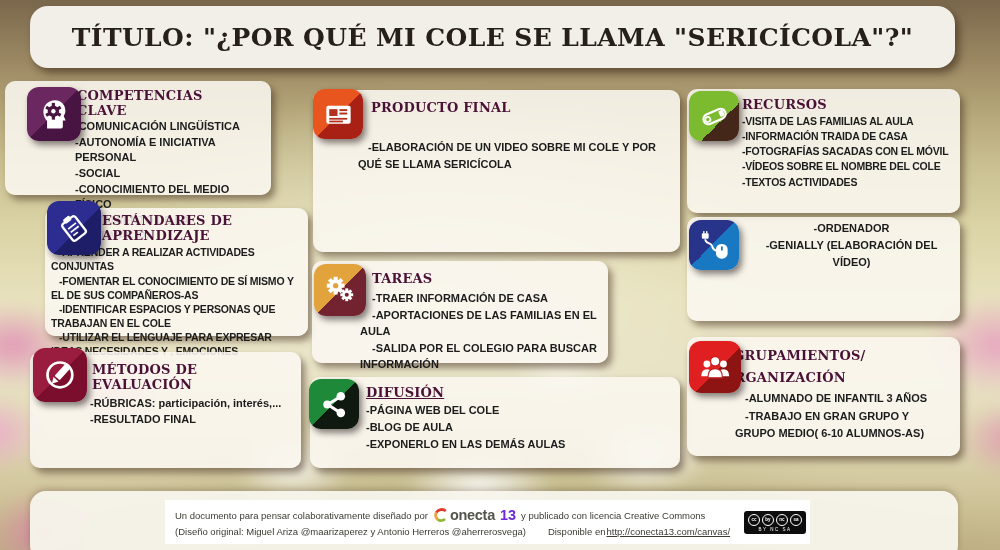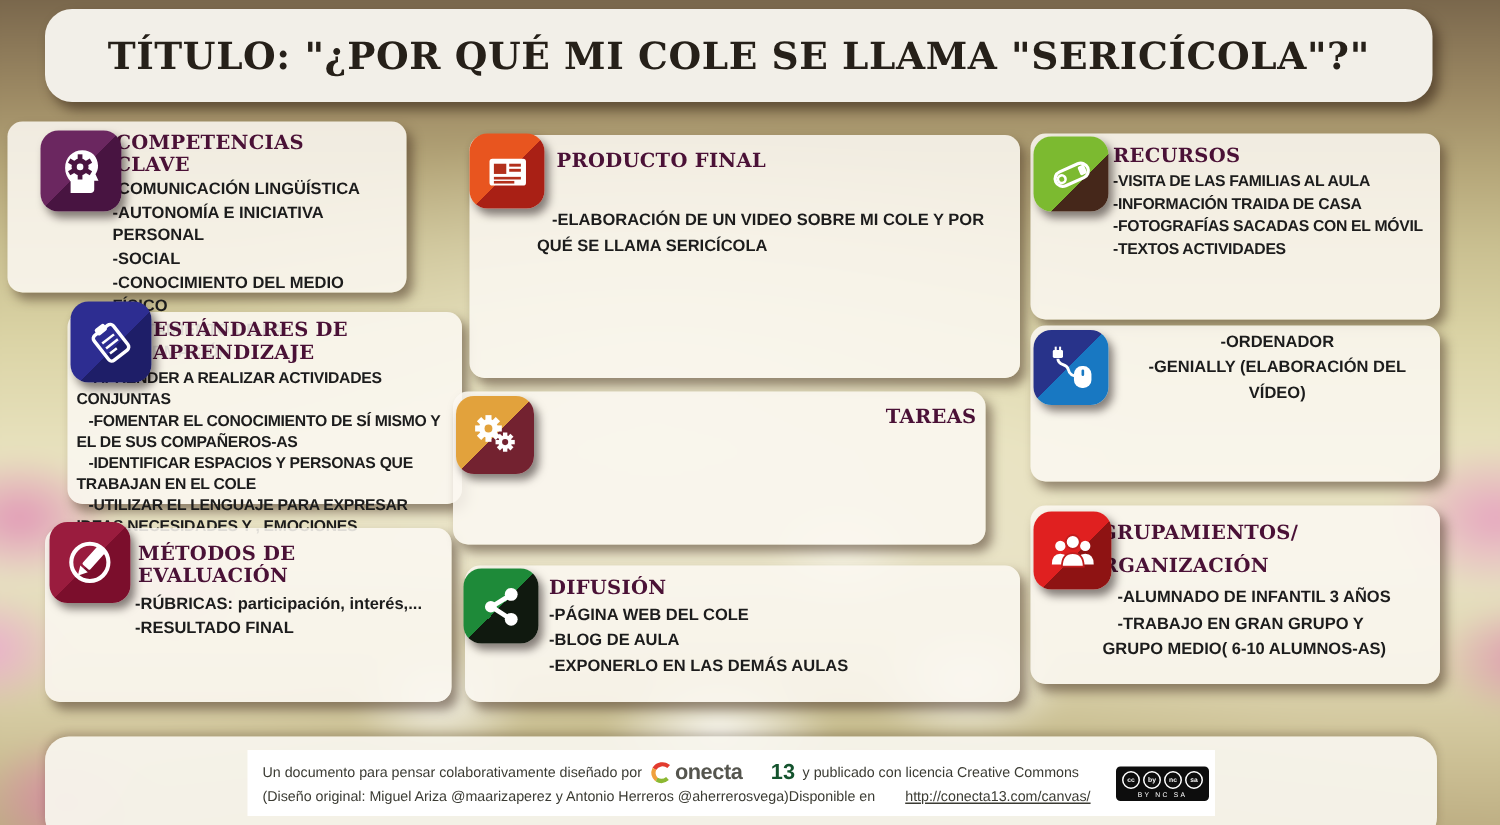--- a/index.html
+++ b/index.html
@@ -58,28 +58,28 @@
   .c-estandares .li{line-height:1.35;text-indent:8px;}
   .c-metodos{left:30px;top:352px;width:271px;height:116px;}
   .c-metodos .icon{left:3px;top:-4px;width:54px;height:54px;}
   .c-metodos .heading{margin:10px 6px 0 62px;}
   .c-metodos .list{margin:4px 6px 0 60px;}
   .c-producto{left:313px;top:90px;width:367px;height:162px;}
   .c-producto .icon{left:0px;top:-1px;width:50px;height:50px;}
   .c-producto .heading{margin:10px 6px 0 58px;}
   .c-producto .list{margin:24px 20px 0 45px;}
   .c-producto .li{line-height:1.5;text-indent:10px;}
-  .c-tareas{left:302px;top:261px;width:355px;height:102px;text-align:right;}
+  .c-tareas{left:312px;top:261px;width:296px;height:102px;}
   .c-tareas .icon{left:2px;top:3px;width:52px;height:52px;}
   .c-tareas .heading{margin:10px 6px 0 60px;}
   .c-tareas .list{margin:4px 10px 0 48px;}
   .c-tareas .li{line-height:1.5;text-indent:12px;}
   .c-difusion{left:310px;top:377px;width:370px;height:91px;}
   .c-difusion .icon{left:-1px;top:2px;width:50px;height:50px;}
-  .c-difusion .heading{margin:8px 6px 0 56px;}
+  .c-difusion .heading{margin:8px 6px 0 56px;text-decoration:underline;}
   .c-difusion .list{margin:2px 10px 0 56px;}
   .c-difusion .li{line-height:1.55;}
   .c-recursos{left:687px;top:89px;width:273px;height:124px;}
   .c-recursos .icon{left:2px;top:2px;width:50px;height:50px;}
   .c-recursos .heading{margin:8px 6px 0 55px;}
   .c-recursos .list{margin:2px 6px 0 55px;font-size:10.5px;letter-spacing:-.2px;}
   .c-recursos .li{line-height:1.44;}
   .c-herramientas{left:687px;top:217px;width:273px;height:104px;}
   .c-herramientas .icon{left:2px;top:3px;width:50px;height:50px;}
   .c-herramientas .heading{margin:10px 6px 0 55px;line-height:1.5;}
@@ -91,25 +91,25 @@
   .c-agrupamientos .list{margin:1px 8px 0 48px;}
   .c-agrupamientos .li{line-height:1.6;text-indent:10px;}
   
   .footer{position:absolute;left:30px;top:491px;width:928px;height:70px;
     background:rgba(247,244,236,.95);border-radius:16px;box-shadow:0 -2px 6px rgba(61,39,25,.25);}
   .footer-strip{position:absolute;left:135px;top:9px;width:645px;height:44px;background:#ffffff;
     display:flex;align-items:center;}
   .footer-text{flex:1;padding:0 6px 0 10px;font-size:9.5px;color:#3b3b33;}
   .f-line1{display:flex;align-items:center;gap:5px;white-space:nowrap;}
   .f-line2{display:flex;align-items:center;white-space:nowrap;margin-top:3px;}
-  .f-right{display:flex;gap:20px;align-items:flex-start;}
+  .f-right{margin-left:22px;display:flex;gap:1px;align-items:flex-start;}
   .f-link{color:#3b3b33;text-decoration:underline;cursor:pointer;}
   .c13-logo{display:inline-flex;align-items:center;gap:1px;text-align:center;}
   .c13-name{font-weight:700;font-size:14.5px;color:#55554e;letter-spacing:-.3px;}
-  .c13-13{font-weight:700;font-size:14.5px;color:#14532d;margin-left:18px;}
+  .c13-13{font-weight:700;font-size:14.5px;color:#6d28d9;margin-left:4px;}
   .cc-badge{width:56px;background:#0d0d0d;border-radius:3px;padding:3px 3px 2px 3px;margin-right:4px;
     display:flex;flex-direction:column;align-items:center;cursor:pointer;}
   .cc-row{display:flex;gap:2px;justify-content:center;}
   .cc-circle{width:10px;height:10px;border:1px solid #fff;border-radius:50%;
     color:#fff;font-size:4.5px;font-weight:700;display:flex;align-items:center;justify-content:center;}
   .cc-label{color:#fff;font-size:4.5px;letter-spacing:1.5px;margin-top:1px;}
 </style>
 </head>
 <body>
 
@@ -224,20 +224,25 @@
             <rect x="-2" y="-8.8" width="4" height="17.6" transform="rotate(45)"></rect>
             <rect x="-2" y="-8.8" width="4" height="17.6" transform="rotate(90)"></rect>
             <rect x="-2" y="-8.8" width="4" height="17.6" transform="rotate(135)"></rect>
             <circle r="6.2"></circle>
           </g>
           <circle r="2.8" fill="#732230"></circle>
         </g>
       </svg>
     </div>
     <div class="heading">TAREAS</div>
+    <div class="list">
+        <div class="li">-TRAER INFORMACIÓN DE CASA</div>
+        <div class="li">-APORTACIONES DE LAS FAMILIAS EN EL AULA</div>
+        <div class="li">-SALIDA POR EL COLEGIO PARA BUSCAR INFORMACIÓN</div>
+      </div>
   </div>
 
   <div class="card c-difusion">
     <div class="icon i-difusion">
       <svg viewBox="0 0 36 36">
         <g stroke="#ffffff" stroke-width="3.2">
           <line x1="11" y1="18" x2="24" y2="10"></line>
           <line x1="11" y1="18" x2="24" y2="26.5"></line>
         </g>
         <circle cx="10.5" cy="18" r="4" fill="#ffffff"></circle>
@@ -261,20 +266,21 @@
           <circle cx="10.5" cy="18" r="2.6" fill="none" stroke="#ffffff" stroke-width="1.8"></circle>
           <rect x="23.5" y="14.8" width="4.8" height="6.4" rx="1.2" fill="#ffffff"></rect>
         </g>
       </svg>
     </div>
     <div class="heading">RECURSOS</div>
     <div class="list">
         <div class="li">-VISITA DE LAS FAMILIAS AL AULA</div>
         <div class="li">-INFORMACIÓN TRAIDA DE CASA</div>
         <div class="li">-FOTOGRAFÍAS SACADAS CON EL MÓVIL</div>
+        <div class="li">-VÍDEOS SOBRE EL NOMBRE DEL COLE</div>
         <div class="li">-TEXTOS ACTIVIDADES</div>
       </div>
   </div>
 
   <div class="card c-herramientas">
     <div class="icon i-herramientas">
       <svg viewBox="0 0 36 36">
         <g fill="#ffffff">
           <rect x="5" y="5.5" width="7" height="5.5" rx="1"></rect>
           <rect x="6.3" y="3.2" width="1.4" height="2.6"></rect>

